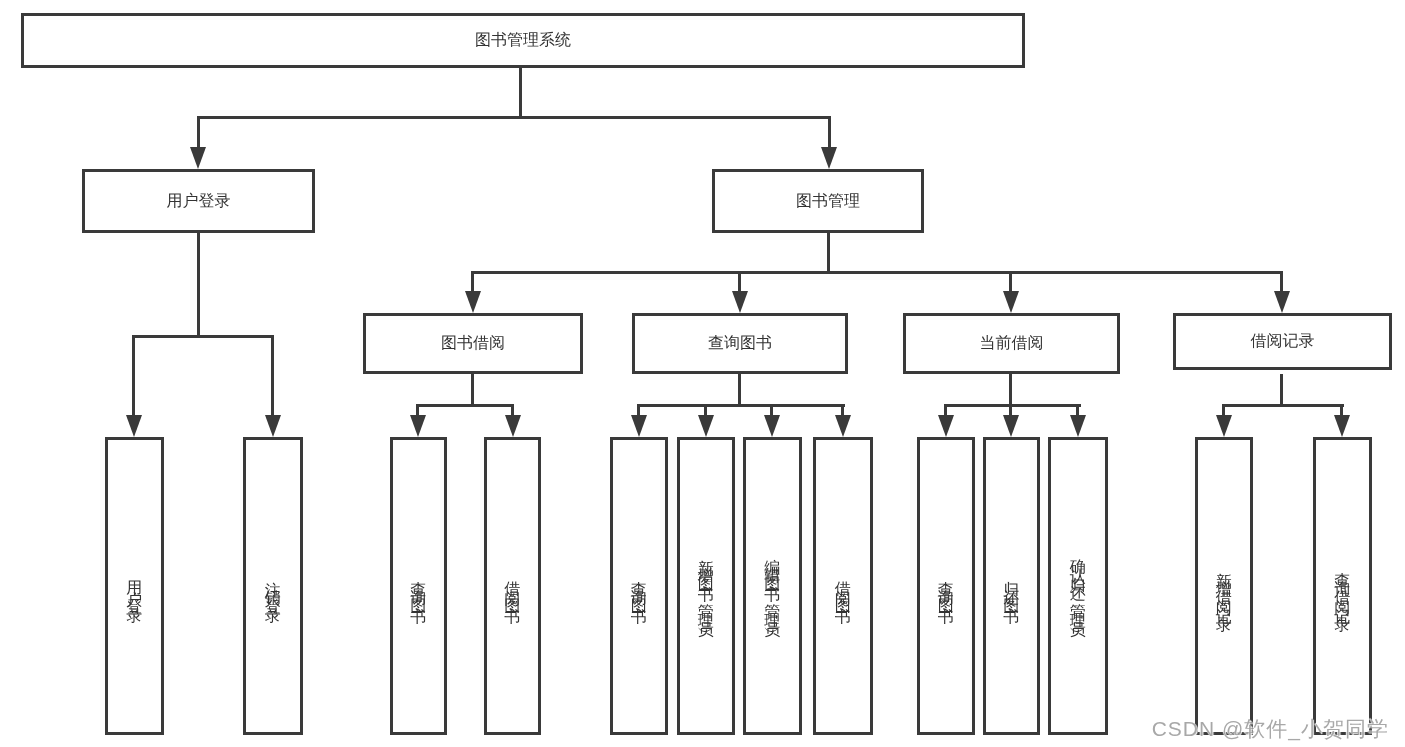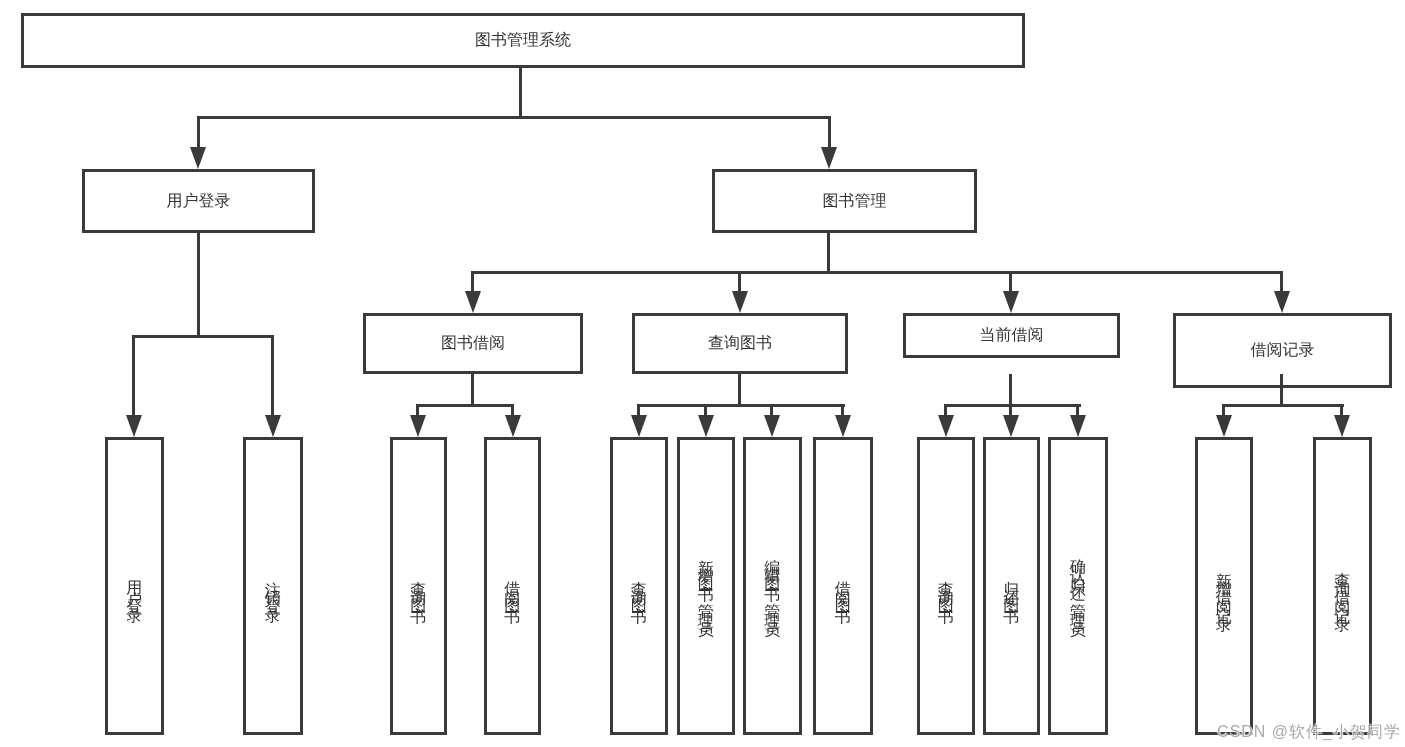--- a/index.html
+++ b/index.html
@@ -41,59 +41,59 @@
   }
   .ah{
     position:absolute;
     width:0;height:0;
     border-left:8px solid transparent;
     border-right:8px solid transparent;
     border-top:22px solid var(--line);
   }
   .watermark{
     position:absolute;
-    right:4px;
+    right:16px;
     bottom:4px;
-    font-size:16px;
+    font-size:21px;
     color:var(--wm);
     text-shadow:1px 1px 1px #ffffff,-1px -1px 1px #ffffff;
     letter-spacing:1px;
     white-space:nowrap;
   }
 </style>
 </head>
 <body>
 
 <div id="canvas">
 
   <div class="box" style="left:21px;top:13px;width:1004px;height:55px;">
     <span>图书管理系统</span>
   </div>
 
   <div class="box" style="left:82px;top:169px;width:233px;height:64px;">
     <span>用户登录</span>
   </div>
 
-  <div class="box" style="left:712px;top:169px;width:265px;height:64px;padding-left:20px;">
+  <div class="box" style="left:712px;top:169px;width:212px;height:64px;padding-left:20px;">
     <span>图书管理</span>
   </div>
 
   <div class="box" style="left:363px;top:313px;width:220px;height:61px;">
     <span>图书借阅</span>
   </div>
 
   <div class="box" style="left:632px;top:313px;width:216px;height:61px;">
     <span>查询图书</span>
   </div>
 
-  <div class="box" style="left:903px;top:313px;width:217px;height:45px;">
+  <div class="box" style="left:903px;top:313px;width:217px;height:61px;">
     <span>当前借阅</span>
   </div>
 
-  <div class="box" style="left:1173px;top:313px;width:219px;height:75px;font-family:Liberation Mono, monospace;">
+  <div class="box" style="left:1173px;top:313px;width:219px;height:57px;font-family:Liberation Mono, monospace;">
     <span>借阅记录</span>
   </div>
 
   <div class="box vbox" style="left:105px;top:437px;width:59px;height:298px;">
     <span>用户登录</span>
   </div>
   <div class="box vbox" style="left:243px;top:437px;width:60px;height:298px;">
     <span>注销登录</span>
   </div>
 

